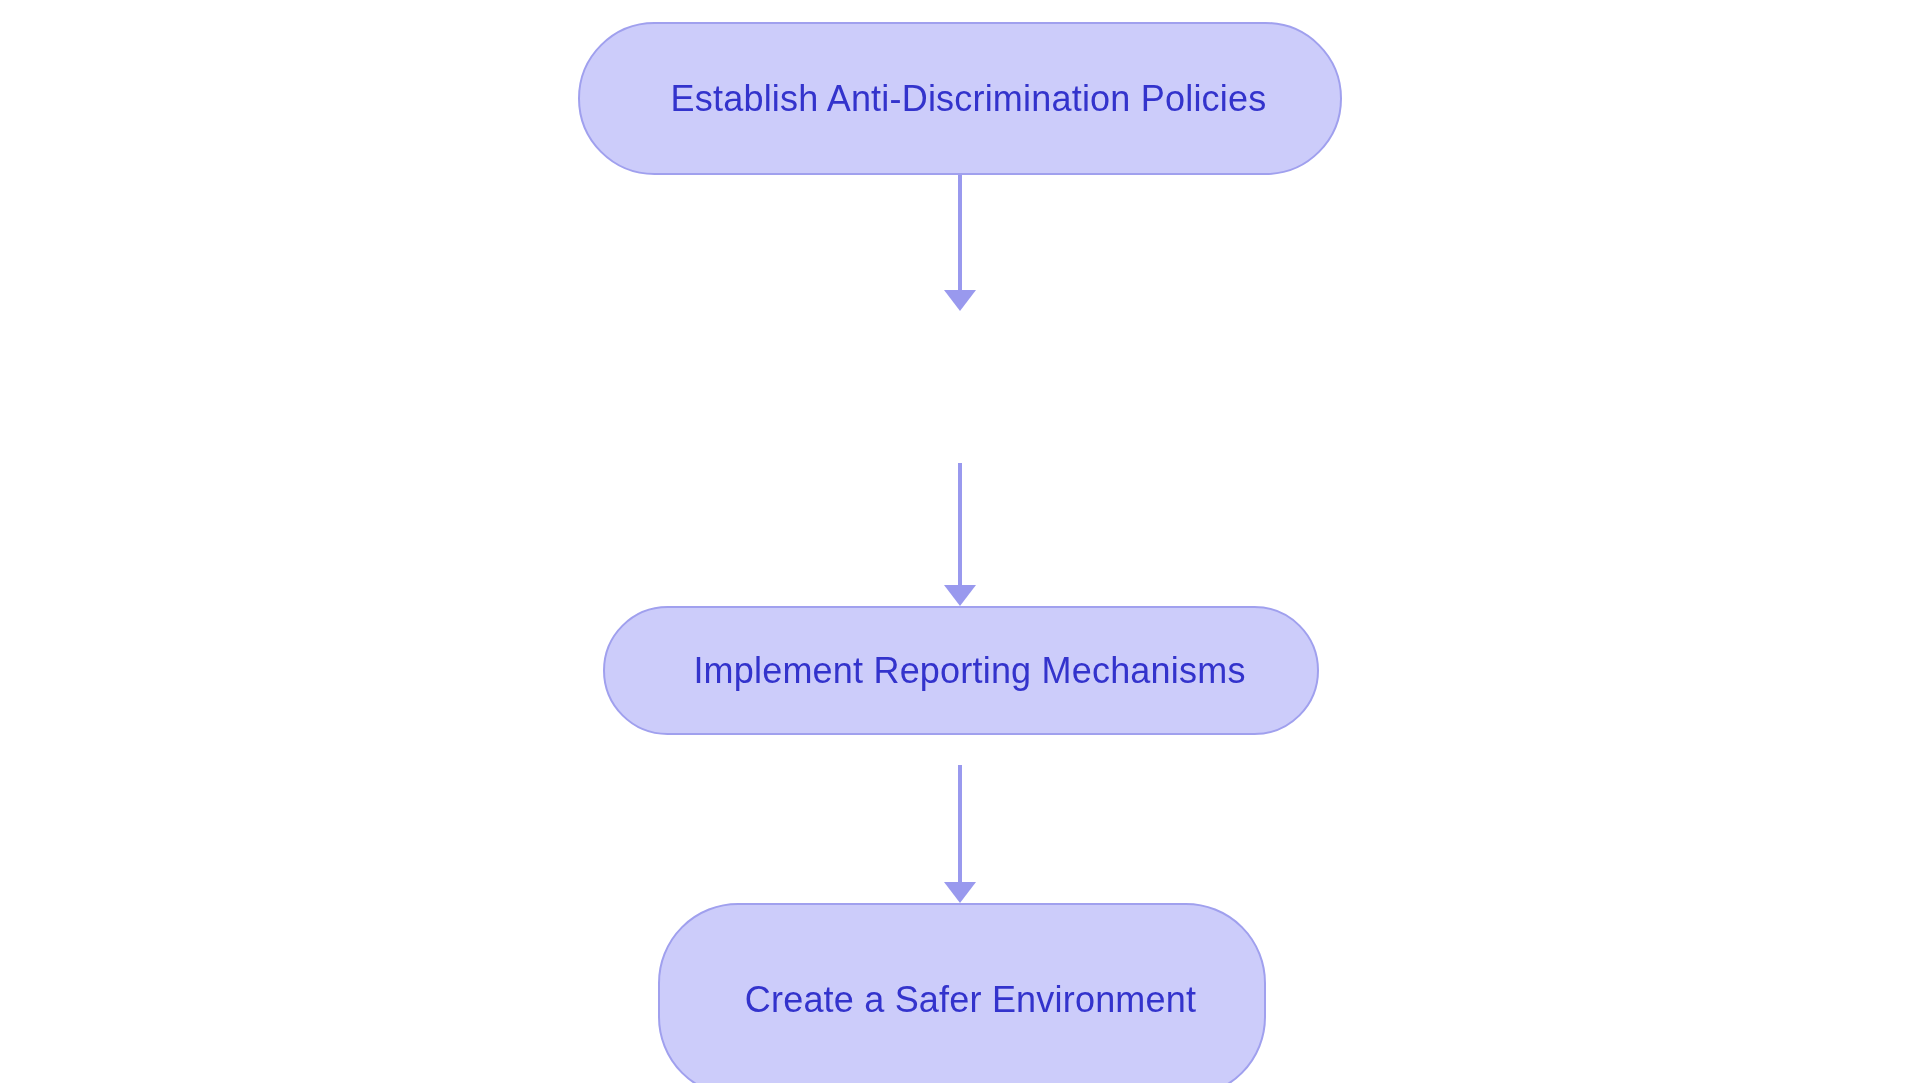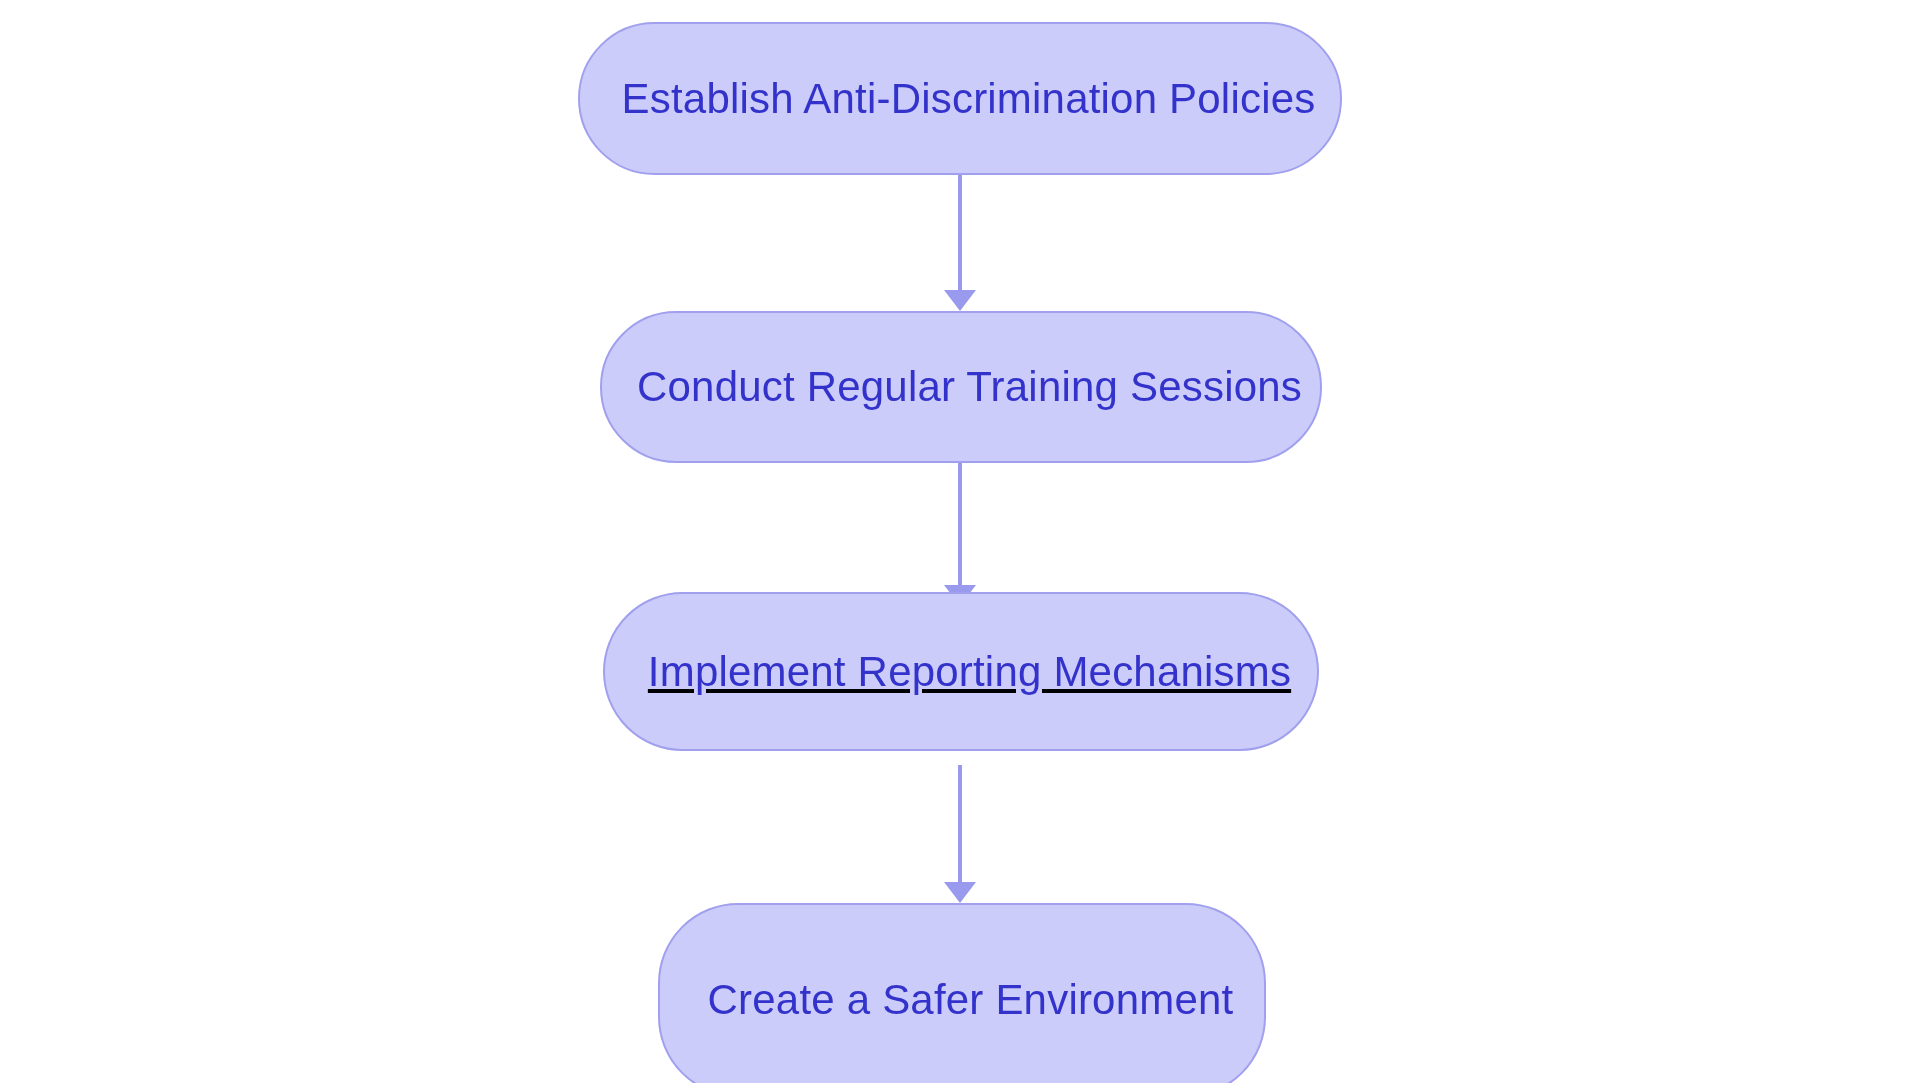--- a/index.html
+++ b/index.html
@@ -24,21 +24,21 @@
     display: flex;
     align-items: center;
     justify-content: center;
     box-sizing: border-box;
     background: #ccccfa;
     border: 2px solid #a0a0ee;
     border-radius: 80px;
   }
   .node-label {
     color: #3333cc;
-    font-size: 42px;
+    font-size: 36px;
     font-weight: 400;
     line-height: 1;
     letter-spacing: 0.2px;
     white-space: nowrap;
     font-family: "Liberation Sans", sans-serif;
     margin-left: 17px;
   }
   .edge-svg {
     position: absolute;
     left: 0;
@@ -74,25 +74,22 @@
     <g>
       <line class="edge-line" x1="960" y1="765" x2="960" y2="885"></line>
       <polygon class="edge-head" points="944,882 976,882 960,903"></polygon>
     </g>
   </svg>
 
   <div class="node" style="left:578px; top:22px; width:764px; height:153px;">
     <span class="node-label">Establish Anti-Discrimination Policies</span>
   </div>
 
-  <div class="node" style="left:600px; top:311px; width:722px; height:152px;">
-    <span class="node-label">Conduct Regular Training Sessions</span>
-  </div>
 
-  <div class="node" style="left:603px; top:592px; width:716px; height:159px;text-decoration:underline;">
+  <div class="node" style="left:603px; top:606px; width:716px; height:129px;">
     <span class="node-label">Implement Reporting Mechanisms</span>
   </div>
 
   <div class="node" style="left:658px; top:903px; width:608px; height:194px;">
     <span class="node-label">Create a Safer Environment</span>
   </div>
 
 </div>
 
 </body></html>

